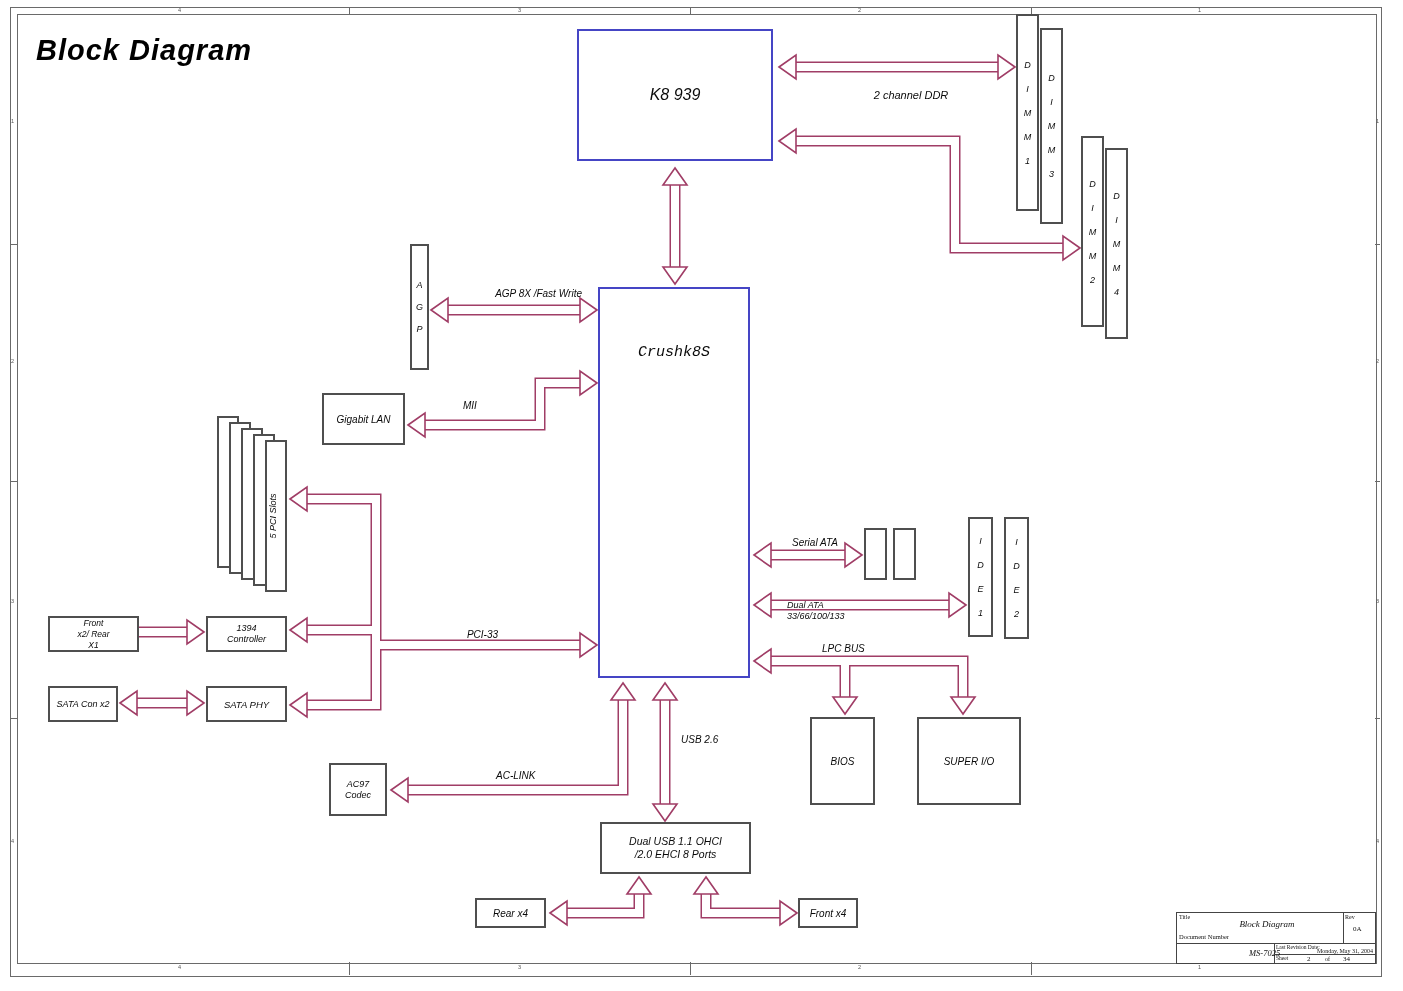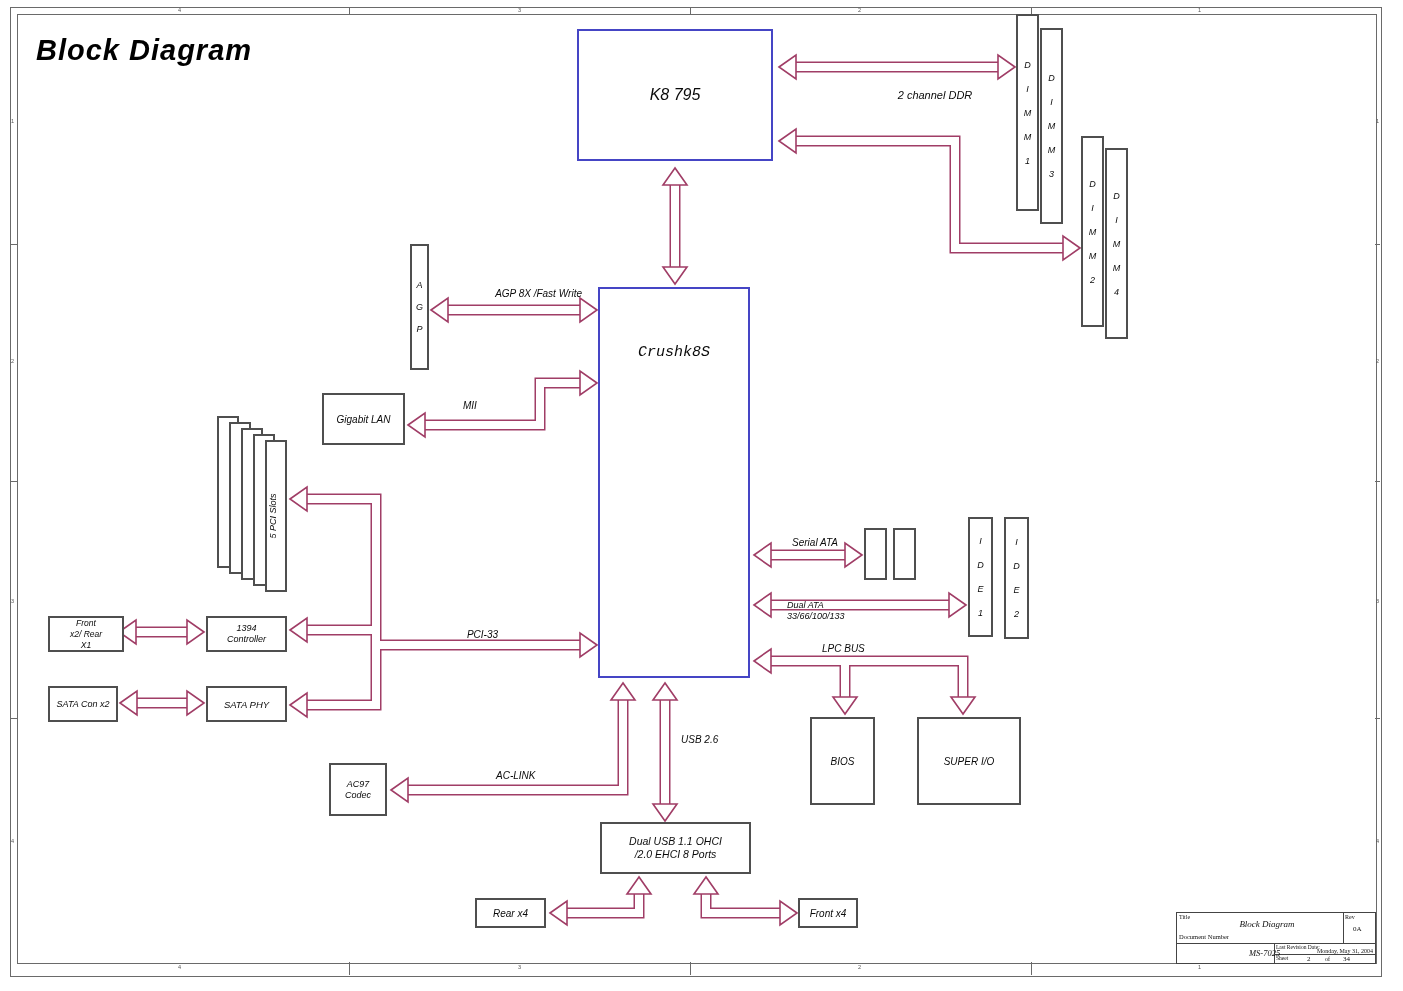--- a/index.html
+++ b/index.html
@@ -142,21 +142,21 @@
       <polygon class="h" points="665,821 653,804 677,804"></polygon>
       <polygon class="h" points="623,683 611,700 635,700"></polygon>
       <polygon class="h" points="391,790 408,778 408,802"></polygon>
       <polygon class="h" points="639,877 627,894 651,894"></polygon>
       <polygon class="h" points="550,913 567,901 567,925"></polygon>
       <polygon class="h" points="706,877 694,894 718,894"></polygon>
       <polygon class="h" points="797,913 780,901 780,925"></polygon>
     </g>
   </svg>
 
-  <div class="box chip" style="left:577px;top:29px;width:196px;height:132px;font-size:16px;">K8 795</div>
+  <div class="box chip" style="left:577px;top:29px;width:196px;height:132px;font-size:16px;">K8 939</div>
 
   <div class="box chip" style="left:598px;top:287px;width:152px;height:391px;font-size:15px;align-items:flex-start;padding-top:55px;font-family:Liberation Mono, monospace;">Crushk8S</div>
 
   <div class="box vtext" style="left:1016px;top:14px;width:23px;height:197px;z-index:3;">D
 I
 M
 M
 1</div>
   <div class="box vtext" style="left:1040px;top:28px;width:23px;height:196px;z-index:2;">D
 I
@@ -180,21 +180,21 @@
 
   <div class="box" style="left:322px;top:393px;width:83px;height:52px;">Gigabit LAN</div>
 
   <div class="box" style="left:217px;top:416px;width:22px;height:152px;"></div>
   <div class="box" style="left:229px;top:422px;width:22px;height:152px;"></div>
   <div class="box" style="left:241px;top:428px;width:22px;height:152px;"></div>
   <div class="box" style="left:253px;top:434px;width:22px;height:152px;"></div>
   <div class="box" style="left:265px;top:440px;width:22px;height:152px;z-index:4;"></div>
   <div class="rot" style="left:206px;top:508px;width:140px;height:16px;z-index:5;">5 PCI Slots</div>
 
-  <div class="box pre" style="left:48px;top:616px;width:76px;height:36px;font-size:8.5px;line-height:11px;">Front
+  <div class="box pre" style="left:48px;top:616px;width:91px;height:36px;font-size:8.5px;line-height:11px;">Front
 x2/ Rear
 X1</div>
   <div class="box pre" style="left:206px;top:616px;width:81px;height:36px;font-size:9px;line-height:11px;">1394
 Controller</div>
   <div class="box" style="left:48px;top:686px;width:70px;height:36px;font-size:9px;">SATA Con x2</div>
   <div class="box" style="left:206px;top:686px;width:81px;height:36px;font-size:9.5px;">SATA PHY</div>
 
   <div class="box" style="left:864px;top:528px;width:23px;height:52px;"></div>
   <div class="box" style="left:893px;top:528px;width:23px;height:52px;"></div>
 
@@ -212,21 +212,21 @@
 
   <div class="box pre" style="left:329px;top:763px;width:58px;height:53px;font-size:9px;line-height:11px;">AC97
 Codec</div>
 
   <div class="box pre" style="left:600px;top:822px;width:151px;height:52px;font-size:10.5px;line-height:13px;">Dual USB 1.1 OHCI
 /2.0 EHCI  8 Ports</div>
 
   <div class="box" style="left:475px;top:898px;width:71px;height:30px;">Rear x4</div>
   <div class="box" style="left:798px;top:898px;width:60px;height:30px;">Front x4</div>
 
-  <div class="lbl" style="left:865px;top:89px;width:140px;text-align:center;font-size:11px;">2 channel DDR</div>
+  <div class="lbl" style="left:841px;top:89px;width:140px;text-align:center;font-size:11px;">2 channel DDR</div>
   <div class="lbl" style="left:447px;top:288px;width:135px;text-align:right;">AGP 8X /Fast Write</div>
   <div class="lbl" style="left:463px;top:400px;">MII</div>
   <div class="lbl" style="left:438px;top:629px;width:60px;text-align:right;">PCI-33</div>
   <div class="lbl" style="left:780px;top:537px;width:70px;text-align:center;">Serial ATA</div>
   <div class="lbl" style="left:787px;top:584px;font-size:9px;line-height:11px;margin-top:16px;">Dual ATA
 33/66/100/133</div>
   <div class="lbl" style="left:822px;top:643px;">LPC BUS</div>
   <div class="lbl" style="left:681px;top:734px;">USB 2.6</div>
   <div class="lbl" style="left:496px;top:770px;">AC-LINK</div>
 

